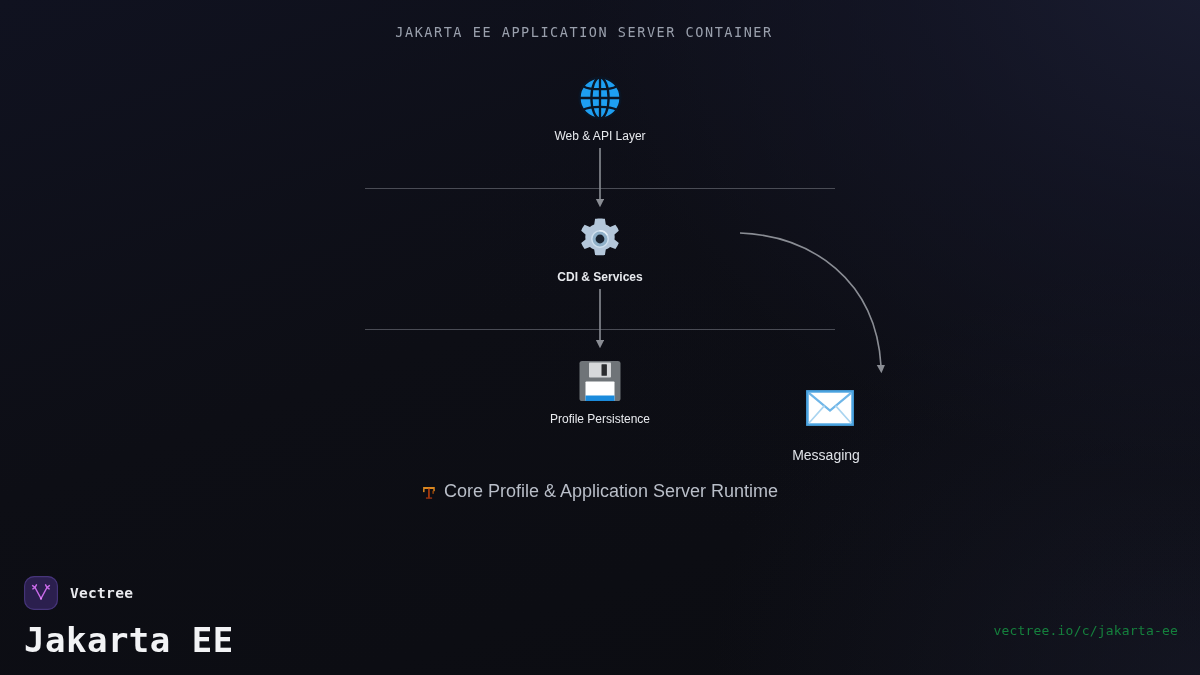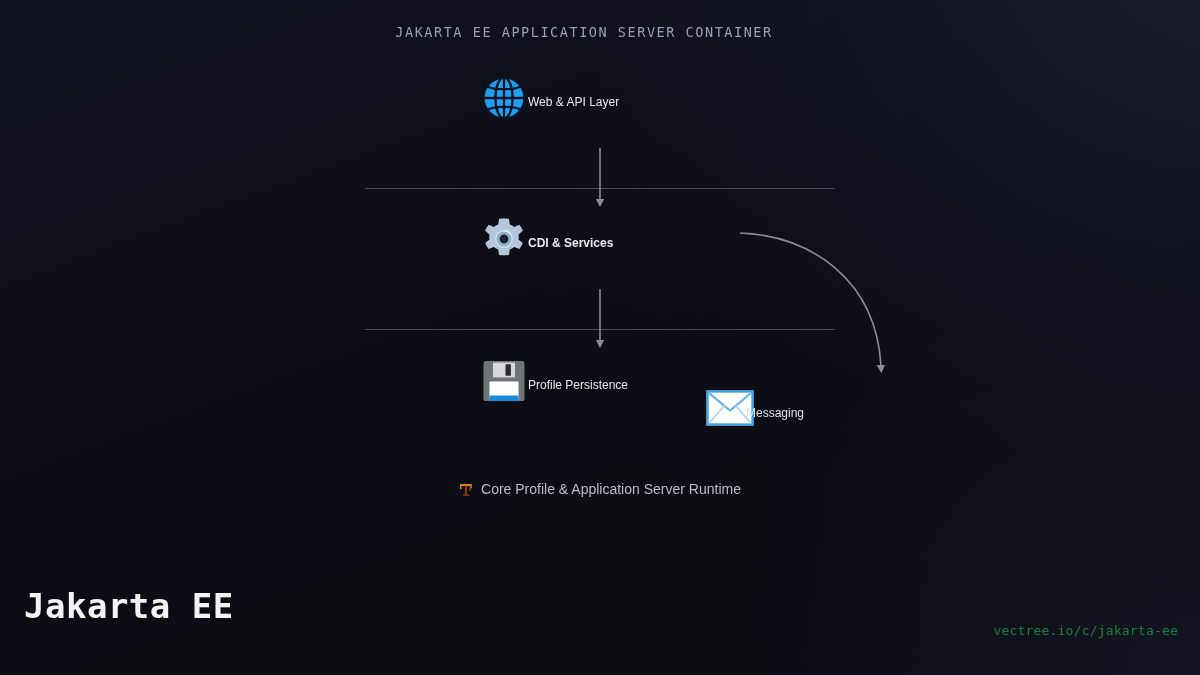--- a/index.html
+++ b/index.html
@@ -31,46 +31,46 @@
     color:#9aa0ad;
     white-space:pre;
   }
 
   
   #connectors { position:absolute; left:0; top:0; width:1200px; height:675px; }
 
   
   .node {
     position:absolute;
-    display:flex; flex-direction:row;
+    display:flex; flex-direction:column;
     align-items:center;
     width:240px;
   }
   .node-label {
     margin-top:7px;
     color:#e8eaee;
     font-size:12px;
     line-height:14px;
     white-space:nowrap;
   }
-  .node-label.small { font-size:12px; color:#dfe2e7; margin-top:6px; }
+  .node-label.small { font-size:14px; color:#dfe2e7; margin-top:18px; }
 
   .icon-wrap { width:48px; height:48px; display:block; }
   .icon-wrap.sm { width:40px; height:40px; }
 
   #node-web      { left:480px; top:74px;  }
   #node-cdi      { left:480px; top:215px;font-weight:bold; }
   #node-persist  { left:480px; top:357px; }
   #node-messaging{ left:706px; top:390px; width:240px; }
 
   
   #core-profile-caption {
     position:absolute; left:0; top:481px; width:1200px;
     text-align:center;
-    font-size:14px;
+    font-size:18px;
     color:#b9bec8;
     display:flex; align-items:center; justify-content:center; gap:7px;
   }
   #core-profile-caption .emoji-crane { width:15px; height:15px; display:block; }
 
   
   #brand {
     position:absolute; left:24px; top:576px;
   }
   #brand-row { display:flex; align-items:center; gap:12px; }
@@ -183,16 +183,31 @@
       <rect x="4.2" y="13.2" width="6.6" height="1.5" fill="#9a3412"></rect>
       <rect x="1.2" y="4.2" width="1.5" height="3.4" fill="#e89020"></rect>
       <rect x="12.1" y="4.2" width="1.5" height="2.4" fill="#e89020"></rect>
       <rect x="11.2" y="6.2" width="1.3" height="3.2" fill="#b45309"></rect>
     </svg>
   </span>
   <span>Core Profile &amp; Application Server Runtime</span>
 </div>
 
 <div id="brand">
+  <div id="brand-row">
+    <span id="brand-logo">
+      <svg viewBox="0 0 34 34" width="34" height="34">
+        <rect x="0" y="0" width="34" height="34" rx="10" fill="#2b1f4e"></rect>
+        <rect x="0.6" y="0.6" width="32.8" height="32.8" rx="9.6" fill="none" stroke="#46357a" stroke-width="1.1"></rect>
+        <g stroke="#c86ae8" stroke-width="1.5" fill="none" stroke-linecap="round">
+          <path d="M11 11.5 L17 22.5 L23 11.5"></path>
+          <path d="M11 11.5 L8.6 9.6 M11 11.5 L12.4 8.9 M11 11.5 L8.9 12.9"></path>
+          <path d="M23 11.5 L25.4 9.6 M23 11.5 L21.6 8.9 M23 11.5 L25.1 12.9"></path>
+        </g>
+        <circle cx="17" cy="22.6" r="1.15" fill="#e07ff5"></circle>
+      </svg>
+    </span>
+    <span id="brand-name">Vectree</span>
+  </div>
   <div id="page-heading">Jakarta EE</div>
 </div>
 
 <div id="site-url">vectree.io/c/jakarta-ee</div>
 
 </body></html>

